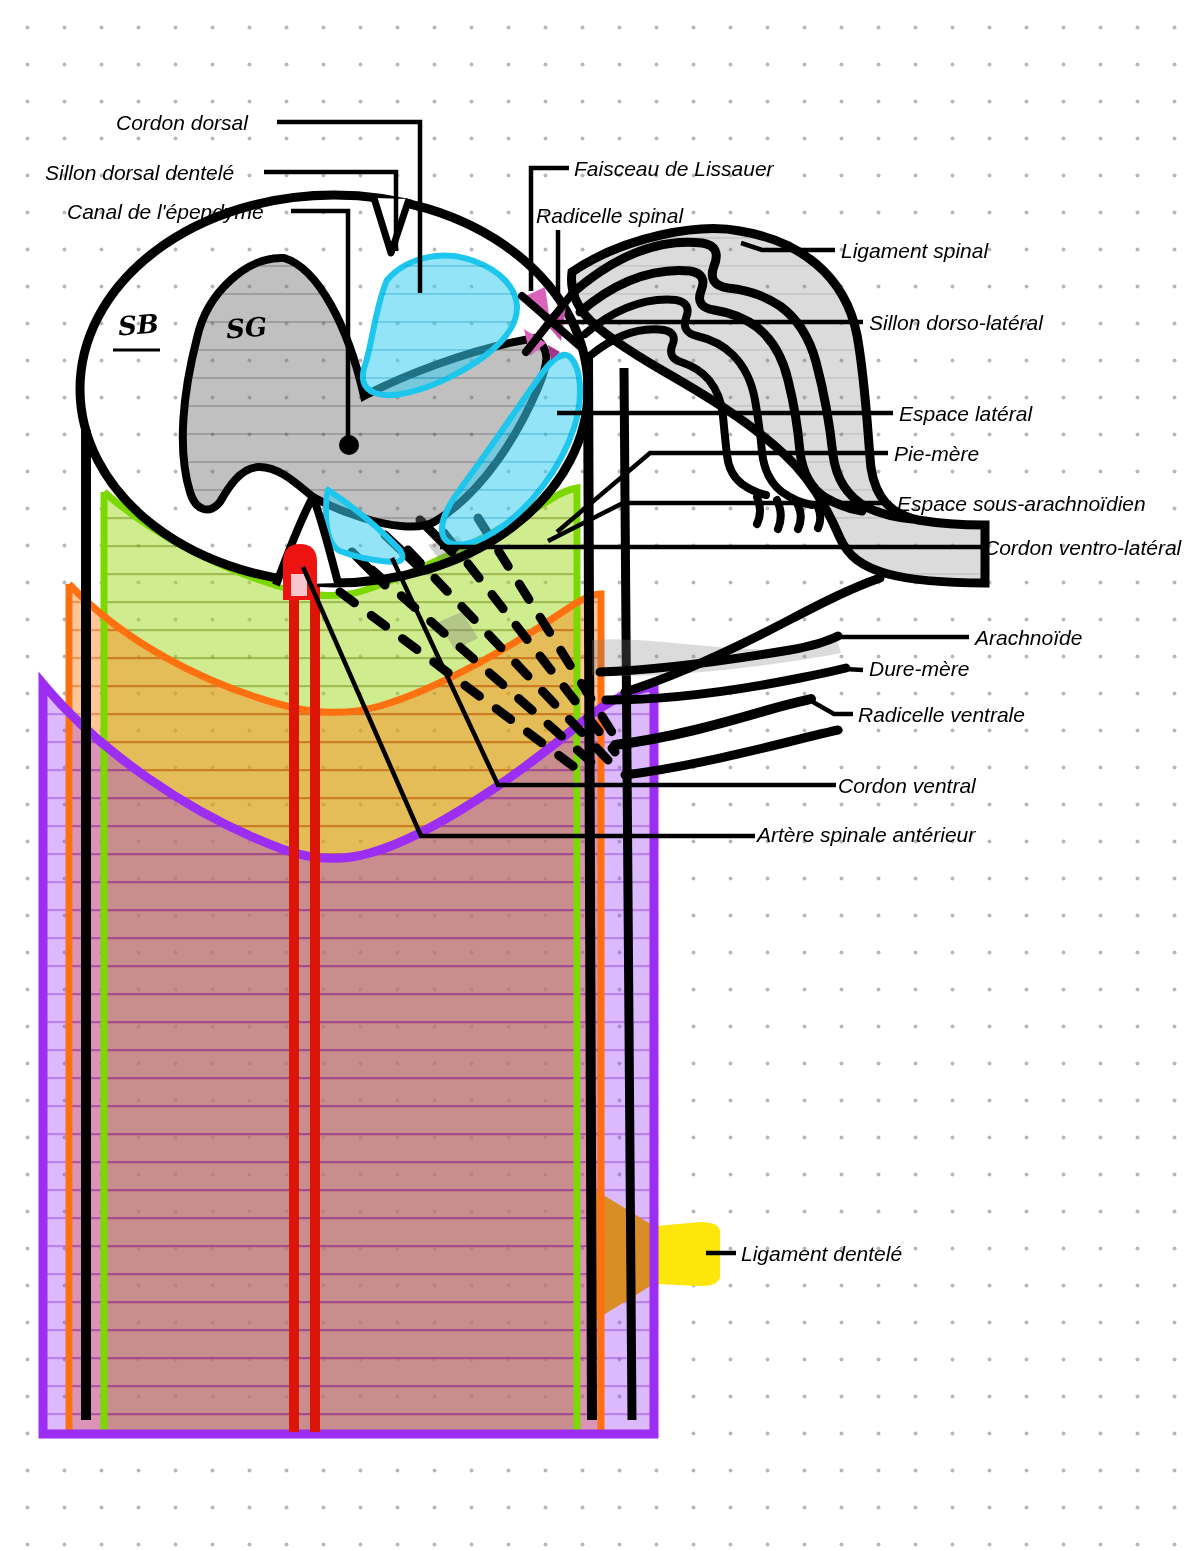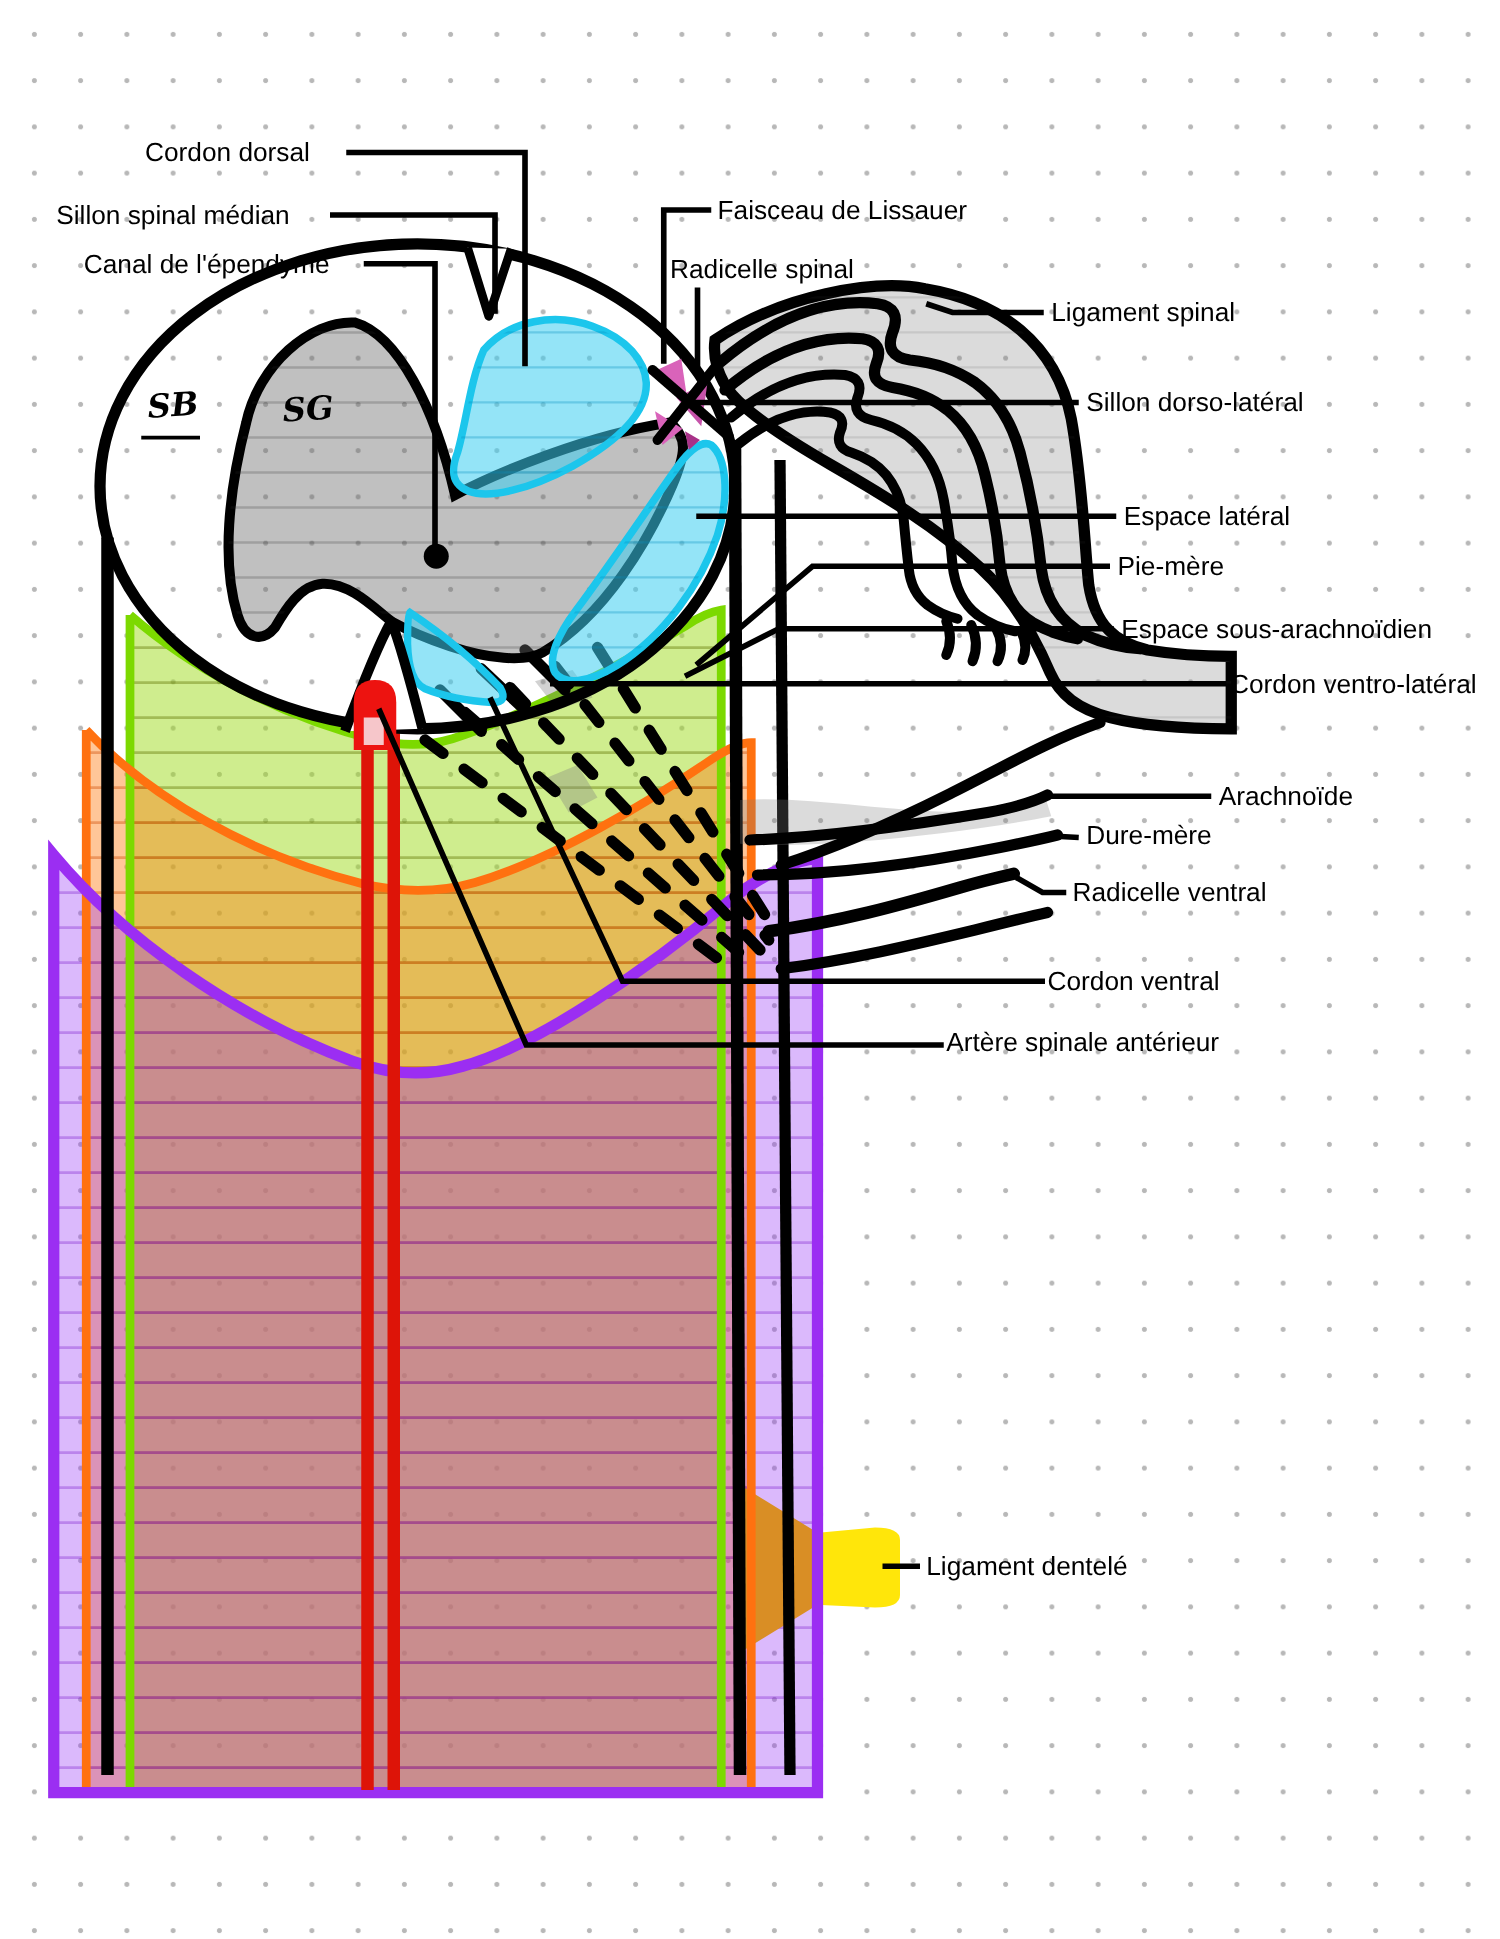--- a/index.html
+++ b/index.html
@@ -6,21 +6,21 @@
   .stage{
     position:relative;width:1200px;height:1551px;overflow:hidden;
     background-color:#ffffff;
     background-image:radial-gradient(circle, rgba(125,125,125,.55) 1.7px, transparent 2.3px);
     background-size:37px 37px;background-position:9px 9px;
     font-family:"Liberation Sans", sans-serif;
   }
   .art{position:absolute;left:0;top:0;}
   .lbl{
     position:absolute;white-space:nowrap;color:#000;
-    font-size:21px;line-height:26px;letter-spacing:0px;
+    font-size:21px;line-height:26px;letter-spacing:0px;font-style:italic;
   }
   .script{
     font-family:"DejaVu Serif", serif;font-style:italic;font-weight:bold;
     font-size:26px;
   }
 </style>
 </head>
 <body>
 
 <div class="stage">
@@ -251,33 +251,33 @@
     <path d="M 969,637 L 838,637"></path>
     <path d="M 863,670 L 845,669"></path>
     <path d="M 853,714 L 834,714 L 813,702"></path>
     <path d="M 836,785 L 498,785 L 392,558"></path>
     <path d="M 755,836 L 421,836 L 303,567"></path>
     <path d="M 736,1253 L 706,1253"></path>
   </g>
 </svg>
 
 <div class="lbl" style="left:116px;top:110px">Cordon dorsal</div>
-<div class="lbl" style="left:45px;top:160px">Sillon spinal médian</div>
+<div class="lbl" style="left:45px;top:160px">Sillon dorsal dentelé</div>
 <div class="lbl" style="left:67px;top:199px">Canal de l'épendyme</div>
 <div class="lbl" style="left:574px;top:156px">Faisceau de Lissauer</div>
 <div class="lbl" style="left:536px;top:203px">Radicelle spinal</div>
 <div class="lbl" style="left:841px;top:238px">Ligament spinal</div>
 <div class="lbl" style="left:869px;top:310px">Sillon dorso-latéral</div>
 <div class="lbl" style="left:899px;top:401px">Espace latéral</div>
 <div class="lbl" style="left:894px;top:441px">Pie-mère</div>
 <div class="lbl" style="left:897px;top:491px">Espace sous-arachnoïdien</div>
 <div class="lbl" style="left:984px;top:535px">Cordon ventro-latéral</div>
 <div class="lbl" style="left:975px;top:625px">Arachnoïde</div>
 <div class="lbl" style="left:869px;top:656px">Dure-mère</div>
-<div class="lbl" style="left:858px;top:702px">Radicelle ventral</div>
+<div class="lbl" style="left:858px;top:702px">Radicelle ventrale</div>
 <div class="lbl" style="left:838px;top:773px">Cordon ventral</div>
 <div class="lbl" style="left:757px;top:822px">Artère spinale antérieur</div>
 <div class="lbl" style="left:741px;top:1241px">Ligament dentelé</div>
 
 <div class="lbl script" style="left:118px;top:312px;transform:rotate(-4deg)">SB</div>
 <div class="lbl script" style="left:226px;top:315px;transform:rotate(-4deg)">SG</div>
 
 </div>
 
 </body></html>

